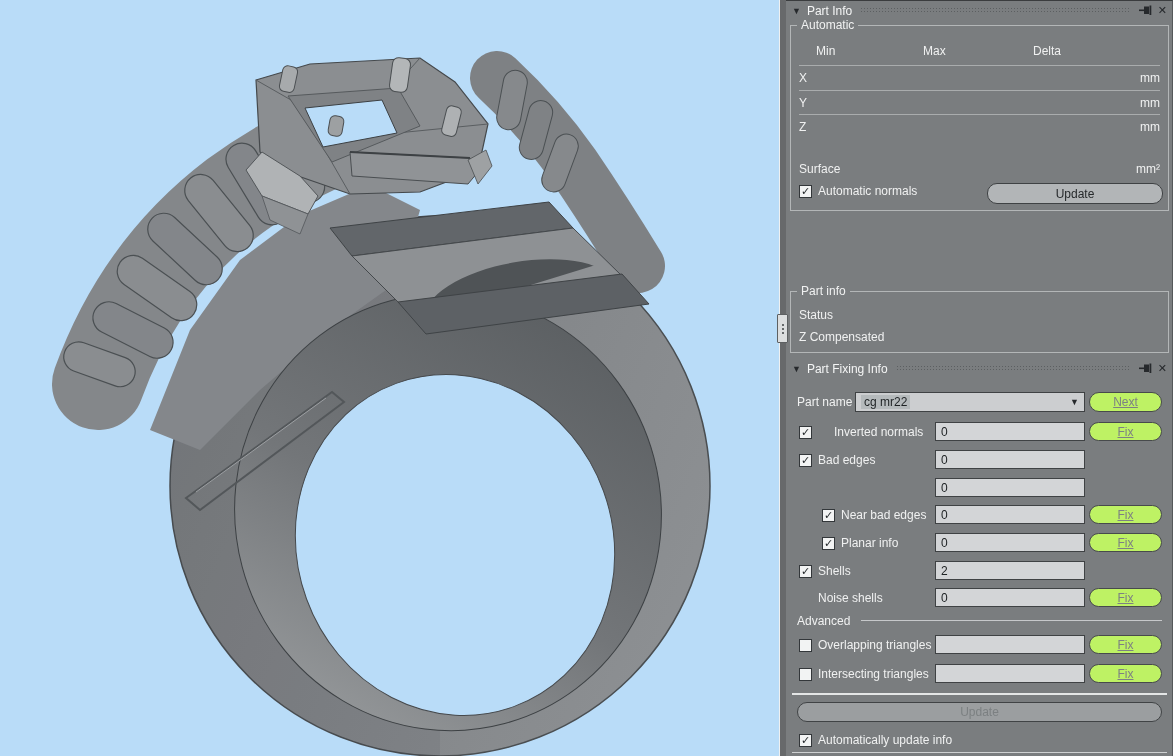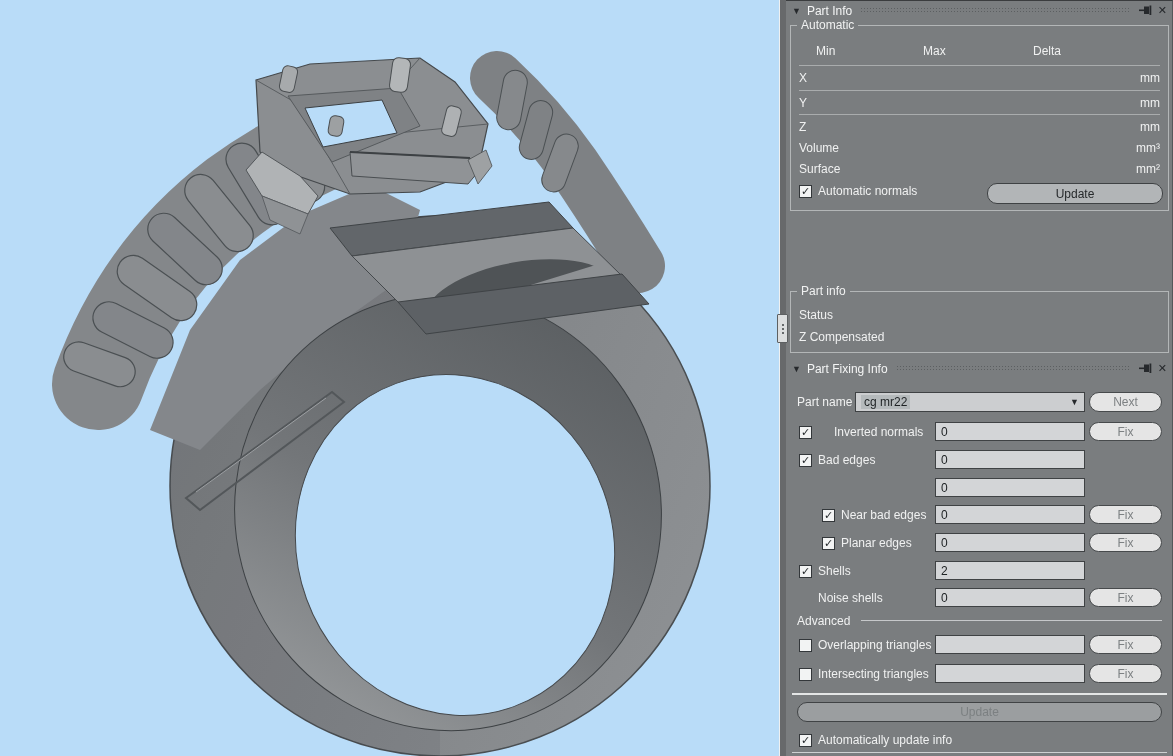--- a/index.html
+++ b/index.html
@@ -25,21 +25,21 @@
   .grp{position:absolute;border:1px solid #b3b6b7;box-sizing:border-box;}
   .grp-label{position:absolute;top:-8px;left:6px;background:#7a7d7f;padding:0 4px;color:#f0f1f1;}
   .dimhead{position:absolute;left:0;right:0;display:flex;color:#f0f1f1;}
   .dimrow{position:absolute;left:8px;right:8px;height:22px;display:flex;align-items:center;}
   .sep{position:absolute;left:8px;right:8px;height:1px;background:#a9acad;}
   .unit{margin-left:auto;}
   .chkbox{display:inline-block;width:13px;height:13px;background:#f2f3f3;border:1px solid #33373a;box-sizing:border-box;
     color:#1f2326;font-size:11px;font-weight:bold;line-height:11px;text-align:center;cursor:pointer;flex:0 0 13px;}
   .btn{position:absolute;display:flex;align-items:center;justify-content:center;box-sizing:border-box;cursor:pointer;border-radius:10px;}
   .btn.enabled{background:#b2b5b7;border:1px solid #3f4244;color:#26292b;}
-  .btn.disabled{background:#e5e5e5;border:1px solid #474a4c;color:#7d8183;}
+  .btn.disabled{background:#bef264;border:1px solid #474a4c;color:#7d8183;text-decoration:underline;}
   .btn.big-disabled{background:#9b9ea0;border:1px solid #404345;color:#7c8082;}
   .field{position:absolute;height:19px;background:#d3d5d7;border:1px solid #3f4244;box-sizing:border-box;
     color:#202426;font-family:"Liberation Sans",sans-serif;font-size:12px;padding:0 5px;}
   input.field{outline:none;}
   .combo{position:absolute;height:20px;background:#ccced0;border:1px solid #3f4244;box-sizing:border-box;display:flex;align-items:center;
     padding:0 5px;color:#1e2224;cursor:pointer;}
   .combo .sel{background:#b5babc;padding:0 3px;}
   .combo .arrow{margin-left:auto;color:#26292c;font-size:9px;}
   .fixrow{position:absolute;left:0;width:387px;height:20px;display:flex;align-items:center;}
   .fixrow .lbl{white-space:nowrap;}
@@ -172,24 +172,20 @@
       <div class="sep" style="top:64px"></div>
       <div class="dimrow" style="top:66px">
         <span>Y</span>
         <span class="unit">mm</span>
       </div>
       <div class="sep" style="top:88px"></div>
       <div class="dimrow" style="top:90px">
         <span>Z</span>
         <span class="unit">mm</span>
       </div>
-      <div class="dimrow" style="top:111px">
-        <span>Volume</span>
-        <span class="unit">mm³</span>
-      </div>
       <div class="dimrow" style="top:132px">
         <span>Surface</span>
         <span class="unit">mm²</span>
       </div>
       <div style="position:absolute;left:8px;top:158px;display:flex;align-items:center;gap:6px">
         <span class="chkbox">✓</span>
         <span>Automatic normals</span>
       </div>
       <div class="btn enabled" style="left:196px;top:157px;width:176px;height:21px">Update</div>
     </div>
@@ -243,21 +239,21 @@
 
     <div class="fixrow" style="top:504px">
       <span class="chkbox" style="position:absolute;left:36px">✓</span>
       <span class="lbl" style="position:absolute;left:55px">Near bad edges</span>
     </div>
     <input class="field" style="left: 149px; top: 504px; width: 150px;" readonly="" value="0">
     <div class="btn disabled" style="left:303px;top:504px;width:73px;height:19px">Fix</div>
 
     <div class="fixrow" style="top:532px">
       <span class="chkbox" style="position:absolute;left:36px">✓</span>
-      <span class="lbl" style="position:absolute;left:55px">Planar edges</span>
+      <span class="lbl" style="position:absolute;left:55px">Planar info</span>
     </div>
     <input class="field" style="left: 149px; top: 532px; width: 150px;" readonly="" value="0">
     <div class="btn disabled" style="left:303px;top:532px;width:73px;height:19px">Fix</div>
 
     <div class="fixrow" style="top:560px">
       <span class="chkbox" style="position:absolute;left:13px">✓</span>
       <span class="lbl" style="position:absolute;left:32px">Shells</span>
     </div>
     <input class="field" style="left: 149px; top: 560px; width: 150px;" readonly="" value="2">
 

